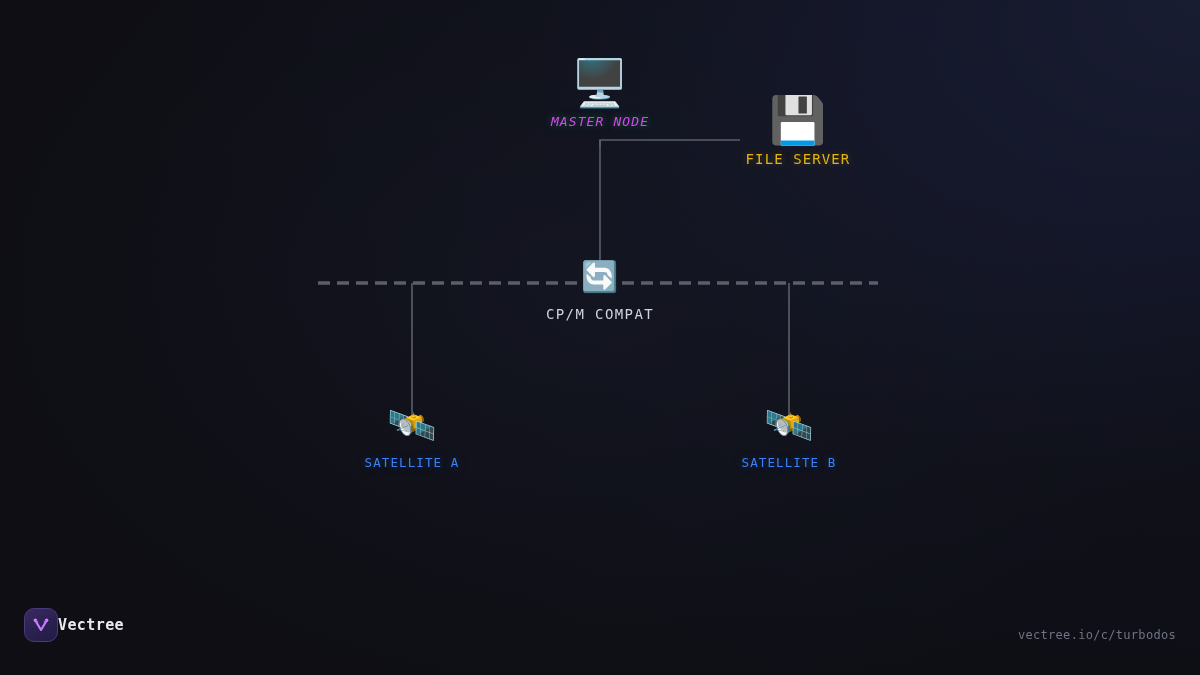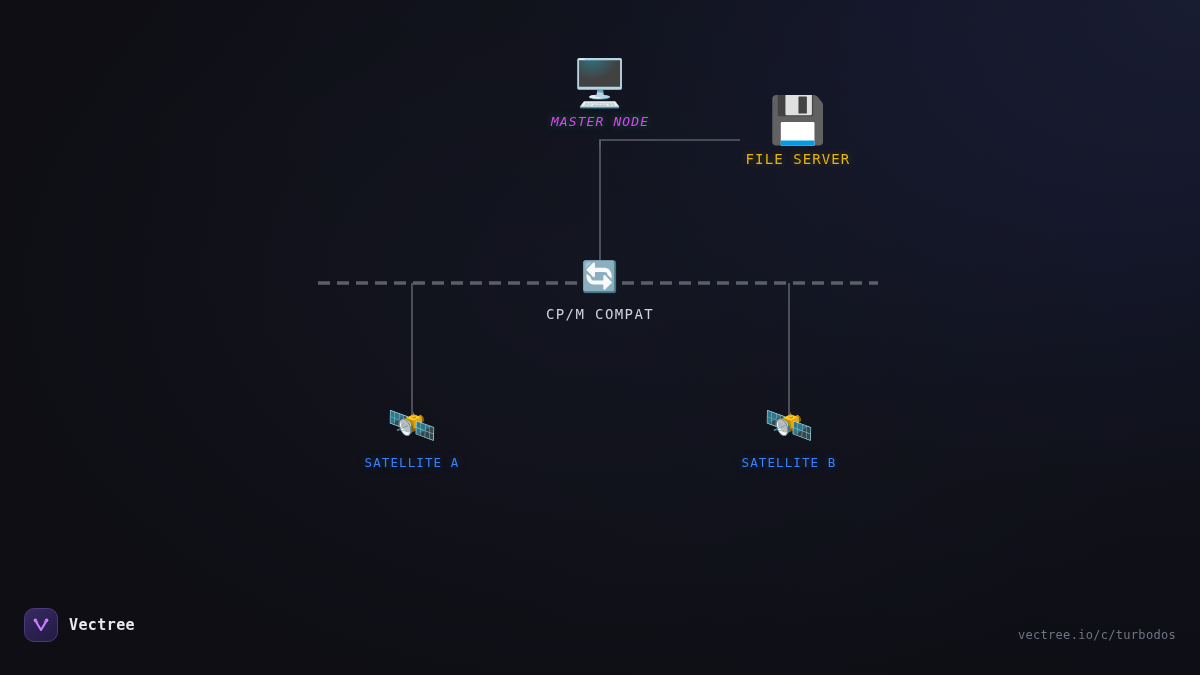--- a/index.html
+++ b/index.html
@@ -112,21 +112,20 @@
     height: 120px;
   }
   .brand {
     position: absolute;
     left: 24px;
     bottom: 22px;
   }
   .brand-row {
     display: flex;
     align-items: center;
-    gap: 11px;
     margin-bottom: 11px;
   }
   .brand-logo {
     width: 34px;
     height: 34px;
     border-radius: 10px;
     background: linear-gradient(150deg, #3a2a62 0%, #2a2150 55%, #231b44 100%);
     border: 1px solid #4a3a78;
     display: flex;
     align-items: center;

